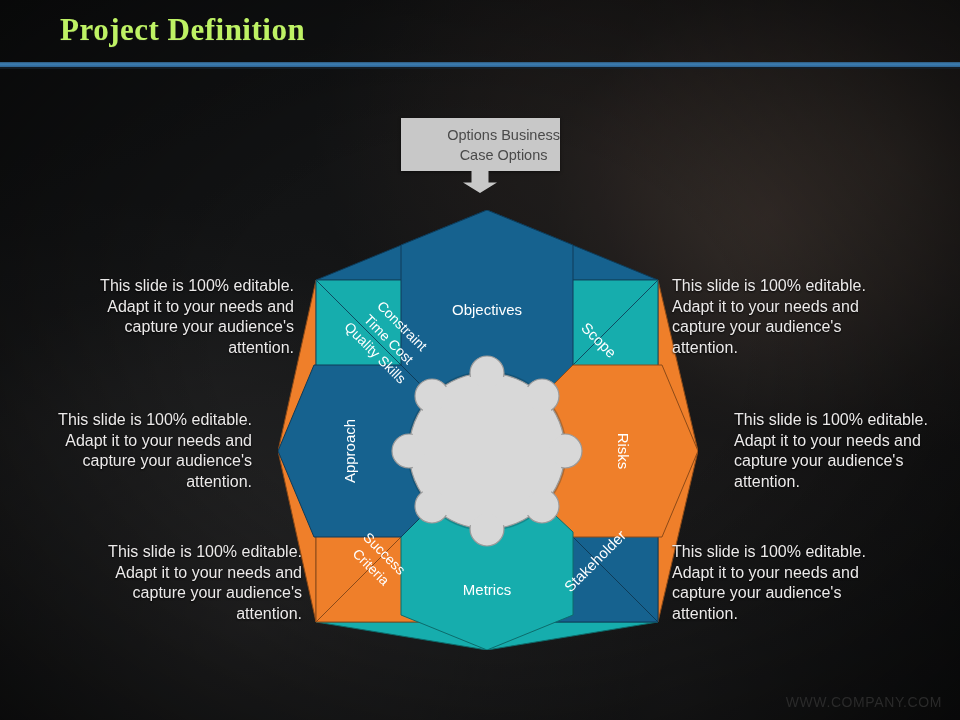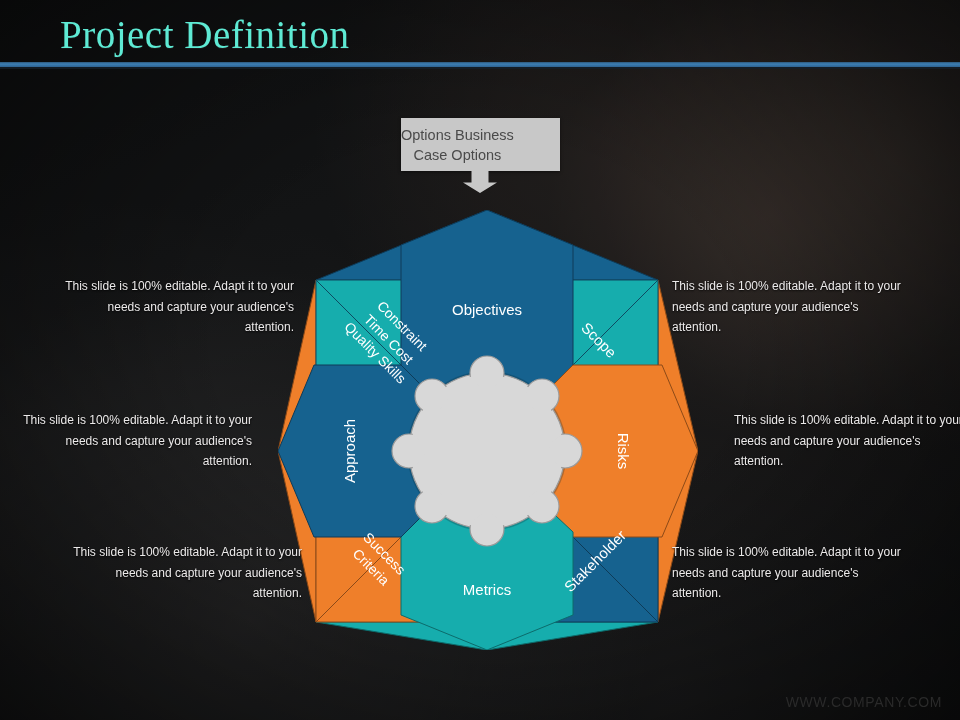--- a/index.html
+++ b/index.html
@@ -25,32 +25,33 @@
       linear-gradient(160deg,#181818 0%,#202020 40%,#1a1a1a 70%,#141414 100%);
   }
   .bg .vig{position:absolute;inset:0;
     background:radial-gradient(ellipse at 50% 48%, rgba(0,0,0,0) 38%, rgba(0,0,0,0.55) 100%);}
   .bg .dark{position:absolute;inset:0;background:rgba(10,12,14,0.52);}
 
   
   #title{
     position:absolute;left:60px;top:12px;
     font-family:"Liberation Serif", serif;
-    font-size:39px;color:#5eead4;letter-spacing:.5px;
+    font-size:31px;color:#bef264;letter-spacing:.5px;
     text-shadow:0 1px 0 rgba(255,255,255,0.05);
+    font-weight:bold;
   }
   #hrule{position:absolute;left:0;top:62px;width:960px;height:5px;
     background:linear-gradient(180deg,#2e587a 0%,#3c7fb5 40%,#2e6391 100%);}
   #hrule-b{position:absolute;left:0;top:67px;width:960px;height:2px;
     background:rgba(20,30,40,.85);}
 
   
   #callout{
     position:absolute;left:401px;top:118px;width:159px;height:53px;
-    background:#c8c8c8;display:flex;align-items:center;justify-content:flex-start;
+    background:#c8c8c8;display:flex;align-items:center;justify-content:flex-end;
     text-align:center;color:#4a4a4a;font-size:14.5px;line-height:20px;
     box-shadow:0 1px 3px rgba(0,0,0,.5);
   }
   #callout-arrow{
     position:absolute;left:463px;top:171px;width:34px;height:22px;
     background:#c8c8c8;
     clip-path:polygon(25% 0,75% 0,75% 52%,100% 52%,50% 100%,0 52%,25% 52%);
   }
 
   
@@ -58,21 +59,21 @@
   #diagram svg{display:block;}
   .seglabel{
     fill:#ffffff;font-family:"Liberation Sans",sans-serif;
     font-size:15px;text-anchor:middle;dominant-baseline:middle;
     paint-order:stroke;
   }
   .seglabel.sm{font-size:14px;}
 
   
   .copy{
-    position:absolute;color:#eceaea;font-size:12px;line-height:20.5px;
+    position:absolute;color:#eceaea;font-size:16px;line-height:20.5px;
     text-shadow:0 1px 2px rgba(0,0,0,.85);
   }
   .copy.l{text-align:right;width:232px;}
   .copy.r{text-align:left;width:232px;}
   #c1{left:62px;top:276px;}
   #c2{left:20px;top:410px;}
   #c3{left:70px;top:542px;}
   #c4{left:672px;top:276px;}
   #c5{left:734px;top:410px;}
   #c6{left:672px;top:542px;}

